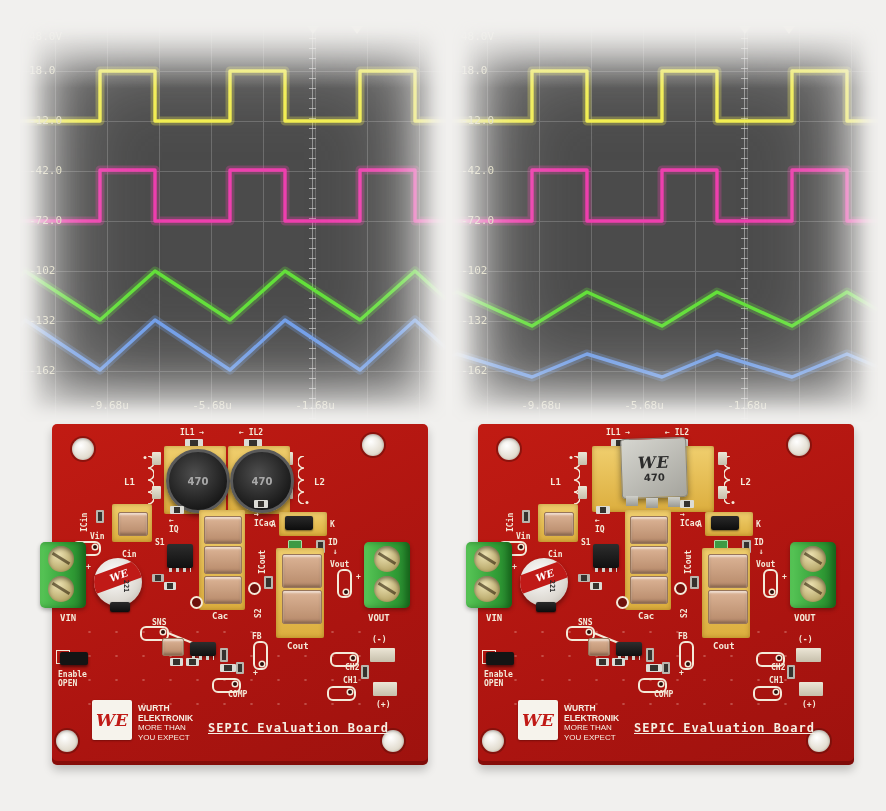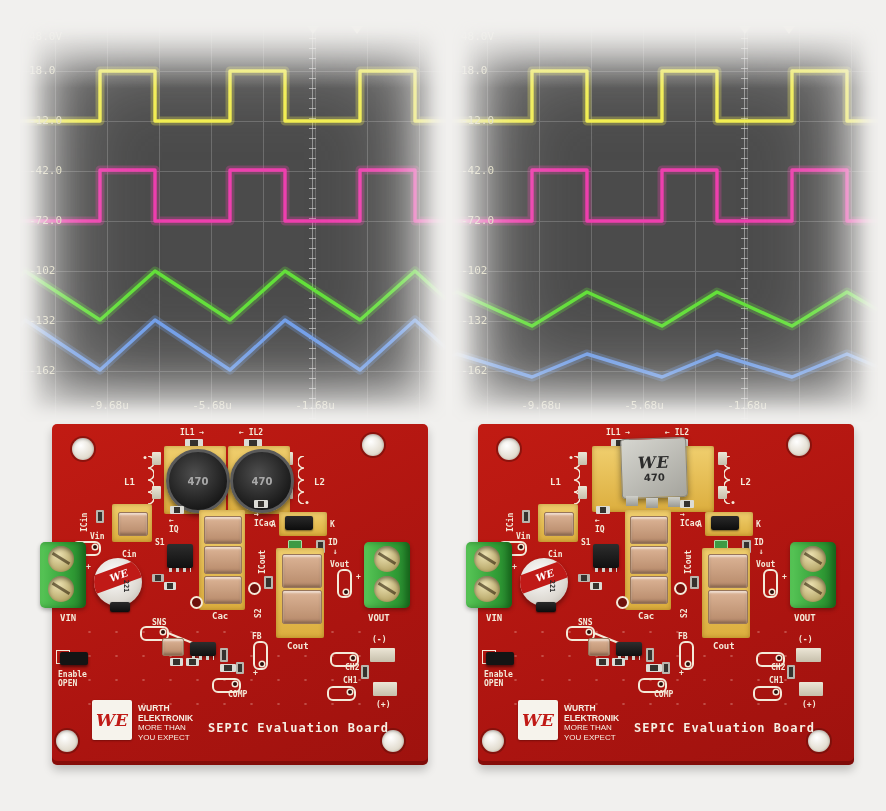--- a/index.html
+++ b/index.html
@@ -93,21 +93,21 @@
   .silk{position:absolute;border:1.5px solid #f4ead9;}
   .sline{position:absolute;height:1.5px;background:#f4ead9;transform-origin:0 50%;}
   .coil{position:absolute;}
   .logo{position:absolute;width:40px;height:40px;background:#f6f3ec;border-radius:2px;
     display:flex;align-items:center;justify-content:center;box-shadow:0 1px 2px rgba(0,0,0,.3);}
   .logo span{color:#c01a17;font:bold italic 17px "DejaVu Serif",serif;}
   .logo-text{position:absolute;color:#f6efe3;font:bold 8.5px "Liberation Sans",sans-serif;
     line-height:9.5px;white-space:pre;}
   .logo-text .thin{font-weight:normal;font-size:8px;}
   .board-title{position:absolute;color:#f6efe3;font:bold 12px "DejaVu Sans Mono",monospace;
-    letter-spacing:1px;}
+    letter-spacing:1px;text-decoration:underline;}
 </style>
 </head>
 <body>
 
 <div id="stage">
 
   <div class="scope" style="left:20px;top:18px;">
     <div class="grid"></div>
     <div class="cticks" style="left:289px;"></div>
     <div class="cline" style="left:292px;"></div>

